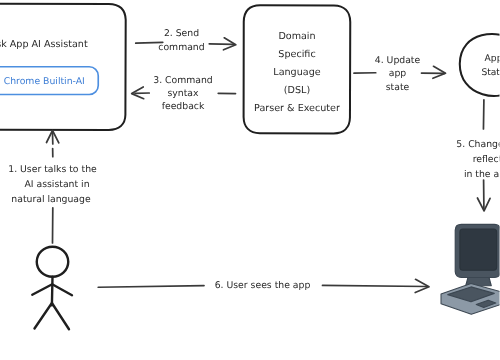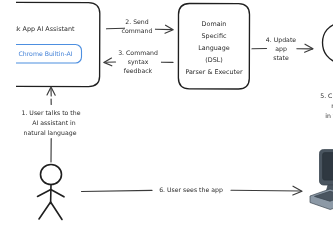--- a/index.html
+++ b/index.html
@@ -10,21 +10,21 @@
   body {
     width: 333px;
     height: 222px;
     overflow: hidden;
     font-family: "DejaVu Sans", sans-serif;
     position: relative;
   }
   #diagram-root {
     position: absolute;
     top: 0;
-    left: 16px;
+    left: 0;
     width: 296px;
     height: 222px;
   }
   svg.canvas {
     position: absolute;
     top: 0;
     left: 0;
     width: 333px;
     height: 222px;
     display: block;

